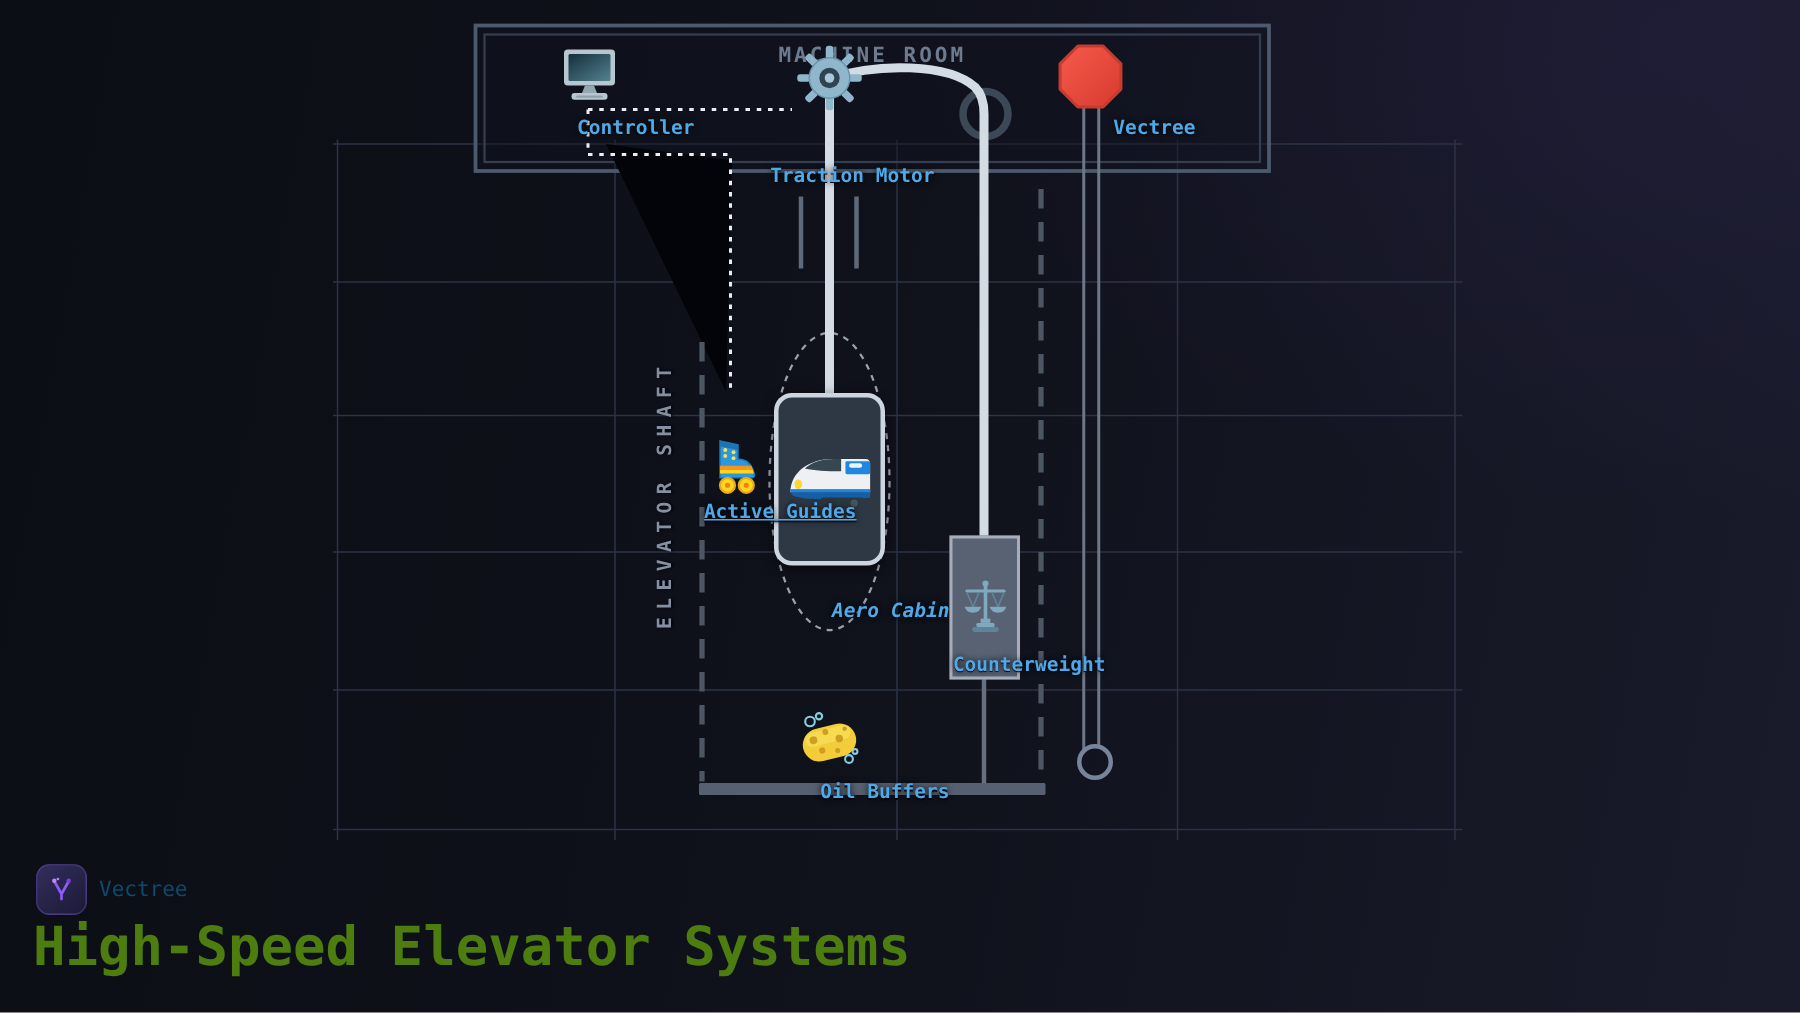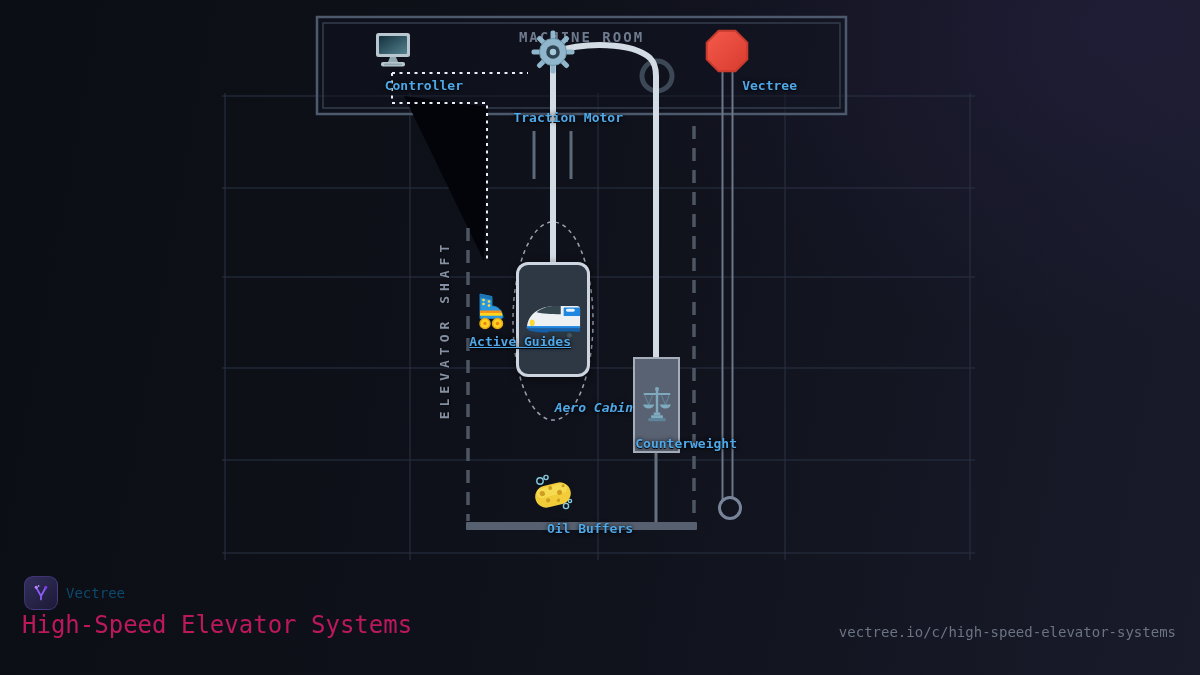--- a/index.html
+++ b/index.html
@@ -46,22 +46,22 @@
   }
 
   .logo-badge{
     left:24px; top:576px; width:34px; height:34px; border-radius:9px;
     background:linear-gradient(140deg,#322e5c,#1c1a36);
     border:1px solid rgba(140,100,240,0.3);
     display:flex; align-items:center; justify-content:center;
   }
   .brand-name{ left:66px; top:576px; height:34px; line-height:34px;
     font-size:14px; font-weight:normal; color:#0c4a6e; }
-  .page-title{ left:22px; top:611px; font-size:24px; font-weight:normal;
-    color:#be185d; white-space:nowrap; letter-spacing:0; }
+  .page-title{ left:22px; top:611px; font-size:36px; font-weight:bold;
+    color:#4d7c0f; white-space:nowrap; letter-spacing:0; }
   .page-url{ right:24px; top:624px; font-size:14px; color:#6b7483; white-space:nowrap; }
 </style>
 </head>
 <body>
 
 <div id="stage">
 
   <svg class="linework" width="1200" height="675" viewBox="0 0 1200 675">
     <defs>
       <linearGradient id="redg" x1="0" y1="0" x2="1" y2="1">
@@ -269,15 +269,14 @@
       <svg width="20" height="20" viewBox="0 0 20 20">
         <path d="M5.2,4.5 L10,13 L14.8,4.5 M10,13 L10,16.4" fill="none" stroke="#8b5cf6" stroke-width="1.8" stroke-linecap="round" stroke-linejoin="round"></path>
         <circle cx="5.2" cy="4.2" r="1.5" fill="#c084fc"></circle>
         <circle cx="14.8" cy="4.2" r="1.5" fill="#7c3aed"></circle>
         <circle cx="7.6" cy="3" r="0.9" fill="#a78bfa"></circle>
       </svg>
     </span>
   </div>
   <div class="abs brand-name">Vectree</div>
   <div class="abs page-title">High-Speed Elevator Systems</div>
-  <div class="abs page-url">vectree.io/c/high-speed-elevator-systems</div>
 
 </div>
 
 </body></html>

